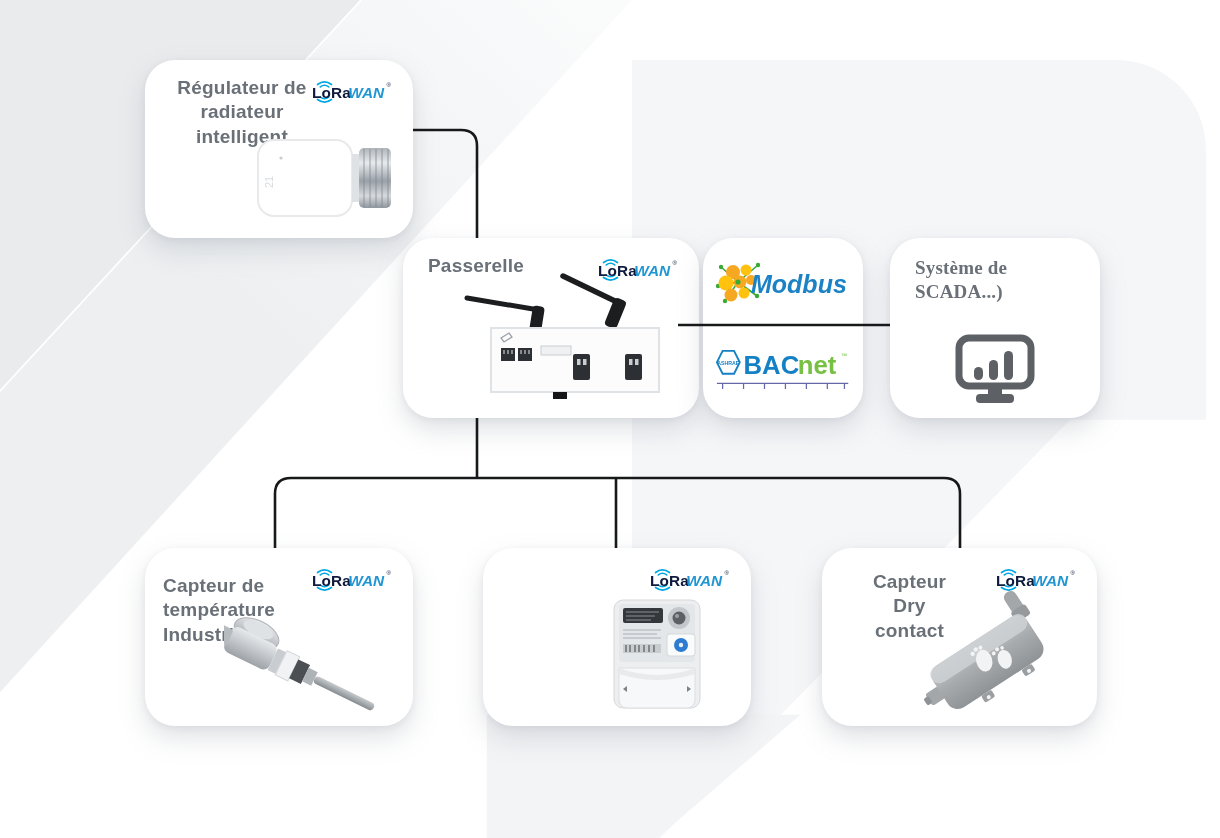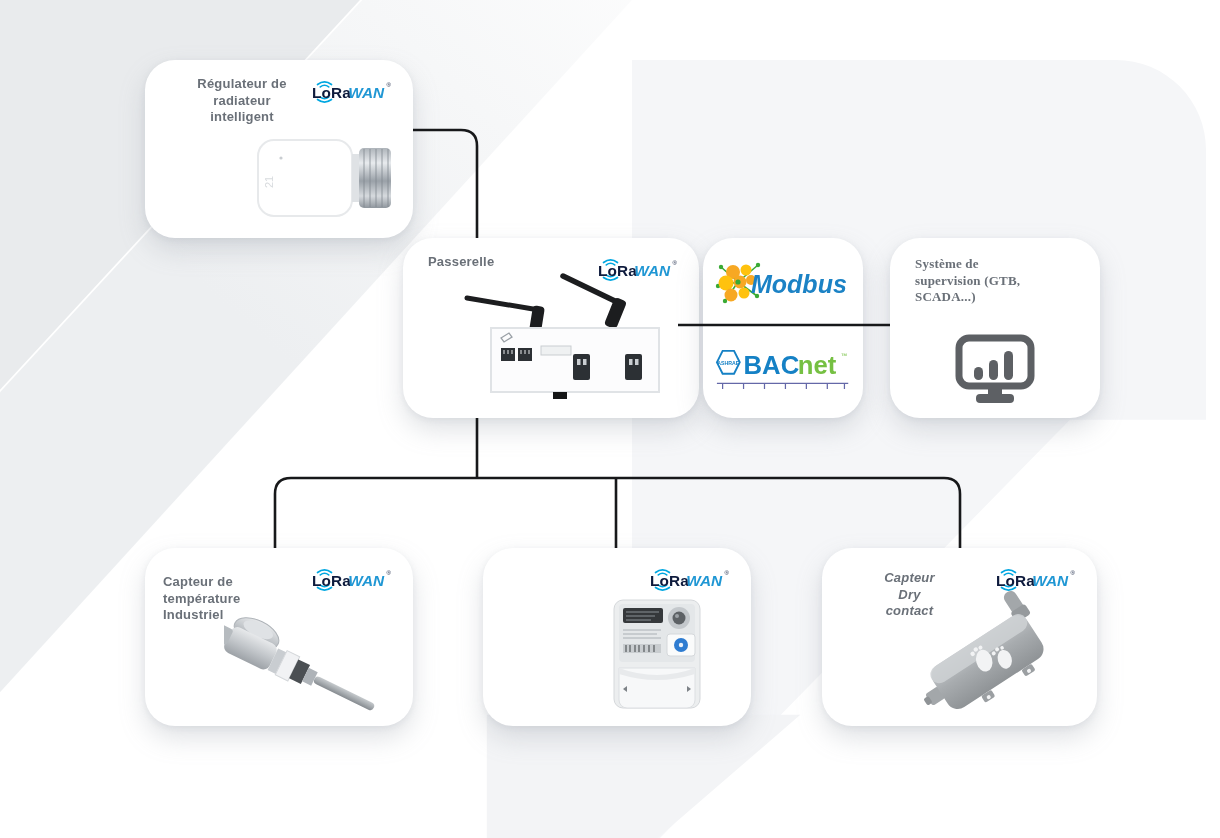--- a/index.html
+++ b/index.html
@@ -18,21 +18,21 @@
        clip-path:polygon(87.7% 50.1%,100% 50.1%,100% 100%,54.1% 100%);}
   .bgD{position:absolute;inset:0;background:#f3f4f6;
        clip-path:polygon(39.9% 85.3%,65.6% 85.3%,53.9% 100%,39.9% 100%);}
   
   .connectors{position:absolute;left:0;top:0;width:1220px;height:838px;z-index:6;pointer-events:none;}
   .connectors path{fill:none;stroke:var(--connector-color,#17181a);stroke-width:2.6px;}
   
   .card{position:absolute;background:var(--card-bg,#fff);border-radius:30px;z-index:3;
         box-shadow:0 12px 26px rgba(142,152,163,.28),0 2px 6px rgba(142,152,163,.14);}
   .title{position:absolute;color:var(--title-color,#6a7078);font-weight:700;
-         font-size:13px;line-height:1.28;letter-spacing:.2px;}
+         font-size:19px;line-height:1.28;letter-spacing:.2px;}
   .tl{display:block;}
   
   .lrw{position:absolute;top:18px;right:20px;width:82px;height:28px;}
   .lrw-arc{fill:none;stroke:var(--lora-cyan,#00a7e1);stroke-width:1.8;stroke-linecap:round;}
   .lrw-dark{font-family:"Liberation Sans",sans-serif;font-weight:700;font-size:16.5px;
             fill:var(--lora-navy,#0e1b3d);letter-spacing:.2px;}
   .lrw-cyan{font-family:"Liberation Sans",sans-serif;font-weight:700;font-style:italic;
             font-size:16.5px;fill:var(--lora-wan-blue,#2097d4);}
   .lrw-mark{font-family:"Liberation Sans",sans-serif;font-size:6.5px;fill:var(--lora-navy,#0e1b3d);}
   .dev{position:absolute;}
@@ -196,21 +196,20 @@
         <line x1="96" y1="40" x2="96" y2="46"></line>
           <line x1="118" y1="40" x2="118" y2="46"></line>
         <line x1="136" y1="40" x2="136" y2="46"></line>
       </g>
     </svg>
   </div>
 
   <div class="card card-sup">
     <div class="title" style="left:25px;top:18px;width:165px;">
       <span class="tl">Système de</span>
-      <span class="tl">supervision (GTB,</span>
       <span class="tl">SCADA...)</span>
     </div>
     <svg class="dev" style="left:64px;bottom:14px;width:82px;height:70px;" viewBox="0 0 82 70">
       <rect x="5" y="4" width="72" height="48" rx="10" fill="none" stroke="#5d6064" stroke-width="7"></rect>
       <rect x="20" y="33" width="9" height="13" rx="4.5" fill="#5d6064"></rect>
       <rect x="35" y="26" width="9" height="20" rx="4.5" fill="#5d6064"></rect>
       <rect x="50" y="17" width="9" height="29" rx="4.5" fill="#5d6064"></rect>
       <rect x="34" y="52" width="14" height="10" fill="#5d6064"></rect>
       <rect x="22" y="60" width="38" height="9" rx="4" fill="#5d6064"></rect>
     </svg>
@@ -300,21 +299,21 @@
         <line x1="43" y1="47" x2="43" y2="54"></line>
       </g>
       <path d="M8 70 h76 v32 a8 8 0 0 1 -8 8 h-60 a8 8 0 0 1 -8 -8 z" fill="#f7f8f9" stroke="#dcdfe2"></path>
       <path d="M8 70 q38 14 76 0 v6 q-38 12 -76 0 z" fill="#e8eaec"></path>
       <path d="M16 88 l0 6 l-4 -3 z" fill="#7d8287"></path>
       <path d="M76 88 l0 6 l4 -3 z" fill="#7d8287"></path>
     </svg>
   </div>
 
   <div class="card card-dry">
-    <div class="title" style="left:30px;top:22px;width:115px;text-align:center;font-style:italic;">
+    <div class="title" style="left:30px;top:22px;width:115px;text-align:center;">
       <span class="tl">Capteur</span>
       <span class="tl">Dry</span>
       <span class="tl">contact</span>
     </div>
     <svg class="lrw" viewBox="0 0 88 30">
       <path class="lrw-arc" d="M7 7 Q14.5 1.5 22 7"></path>
         <path class="lrw-arc" d="M10 9.5 Q14.5 6 19 9.5"></path>
       <path class="lrw-arc" d="M7 23 Q14.5 28.5 22 23"></path>
         <path class="lrw-arc" d="M10 20.5 Q14.5 24 19 20.5"></path>
       <text x="1" y="21" class="lrw-dark">LoRa</text>

